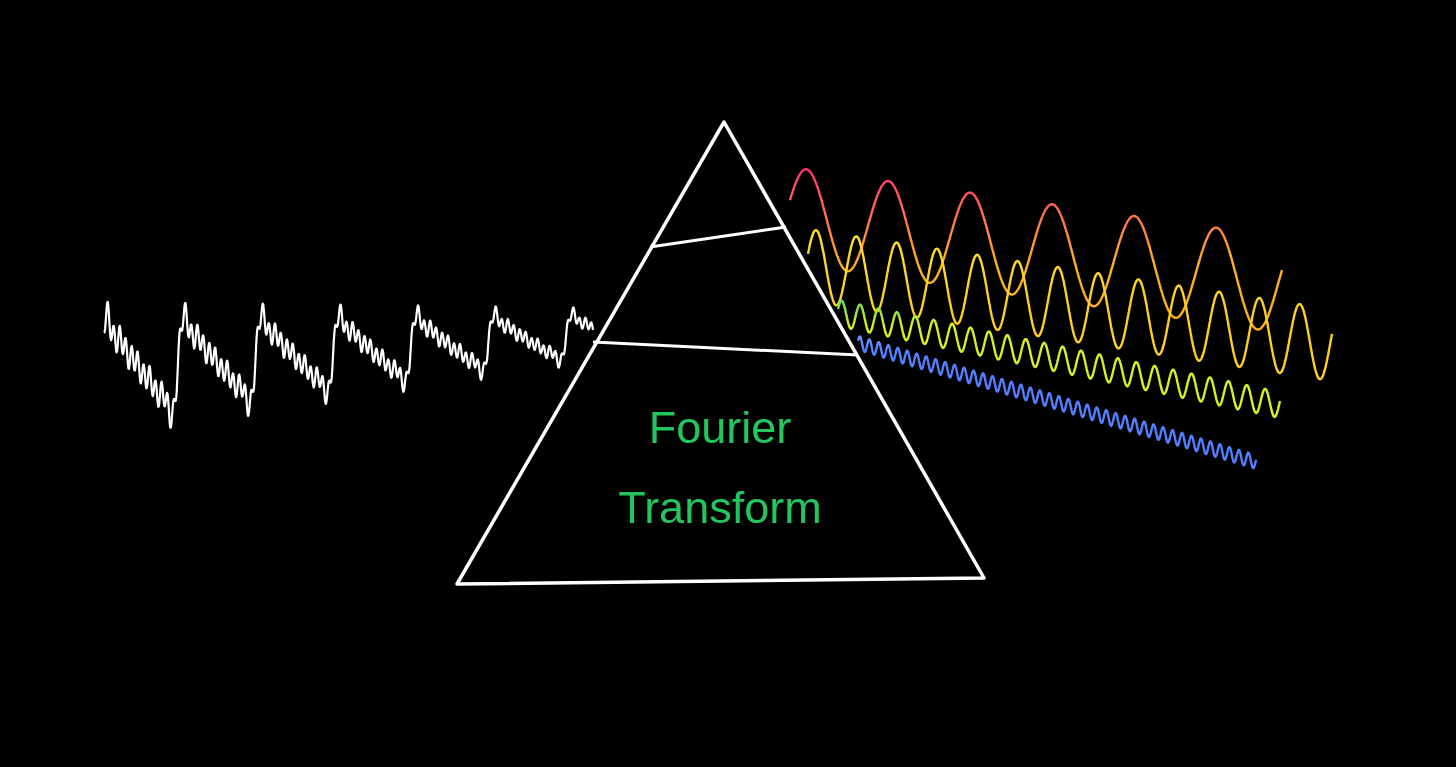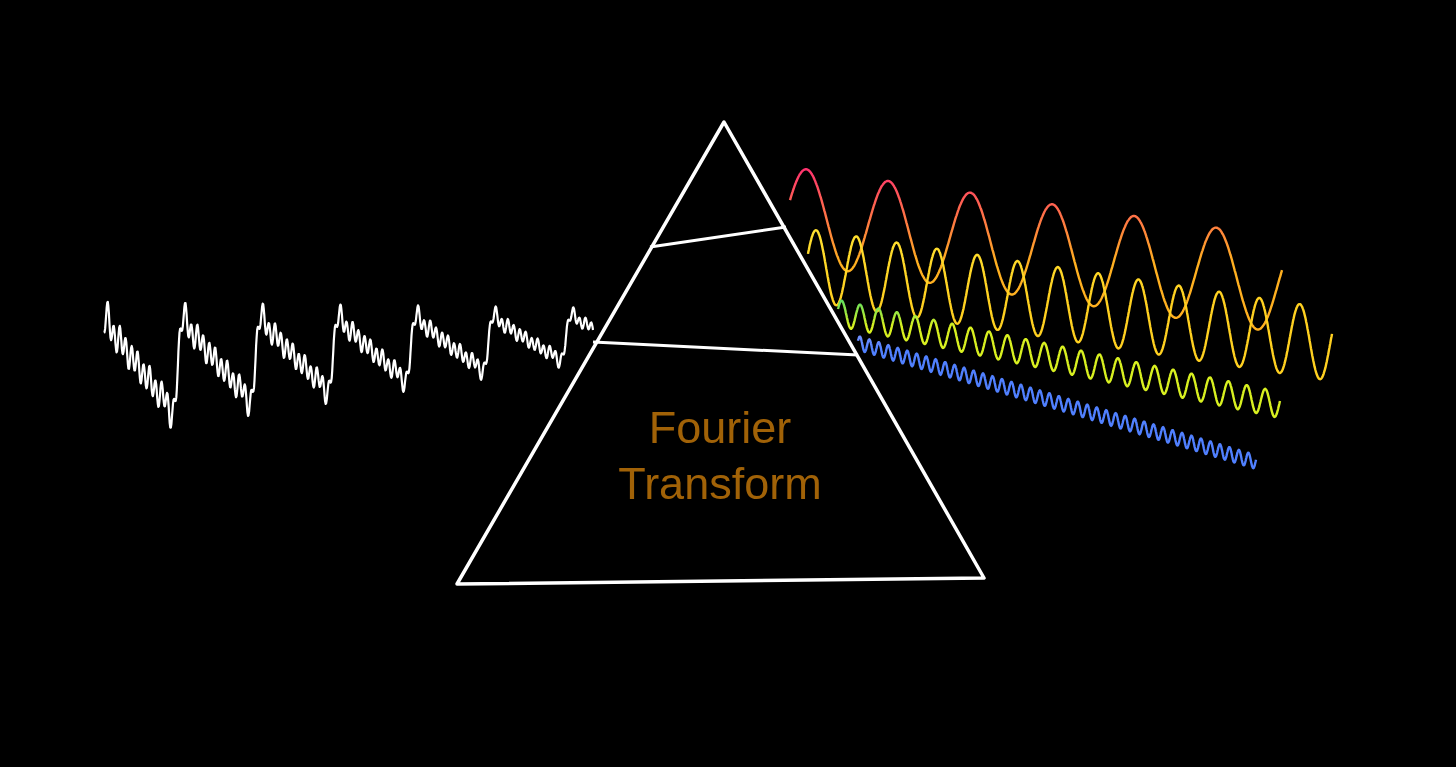--- a/index.html
+++ b/index.html
@@ -1,23 +1,23 @@
 <!DOCTYPE html>
 <html><head>
 <meta charset="utf-8">
 <style>
   html, body { margin: 0; padding: 0; background: #000; }
   body { width: 1456px; height: 767px; overflow: hidden; position: relative; }
   #scene { position: absolute; left: 0; top: 0; width: 1456px; height: 767px; }
   .label {
     position: absolute; left: 520px; width: 400px; text-align: center;
-    color: #a16207; font-family: "Liberation Sans", sans-serif; font-size: 45px; line-height: 56px;
+    color: #22c55e; font-family: "Liberation Sans", sans-serif; font-size: 45px; line-height: 56px;
   }
   #label-1 { top: 400px; }
-  #label-2 { top: 456px; }
+  #label-2 { top: 480px; }
 </style>
 </head>
 <body>
 
 <svg id="scene" viewBox="0 0 1456 767" xmlns="http://www.w3.org/2000/svg">
   <defs id="defs">
       <linearGradient id="g0" gradientUnits="userSpaceOnUse" x1="790" y1="167" x2="790" y2="263">
         <stop offset="0" stop-color="#ff3070"></stop>
         <stop offset="1" stop-color="#ffb020"></stop>
       </linearGradient>

